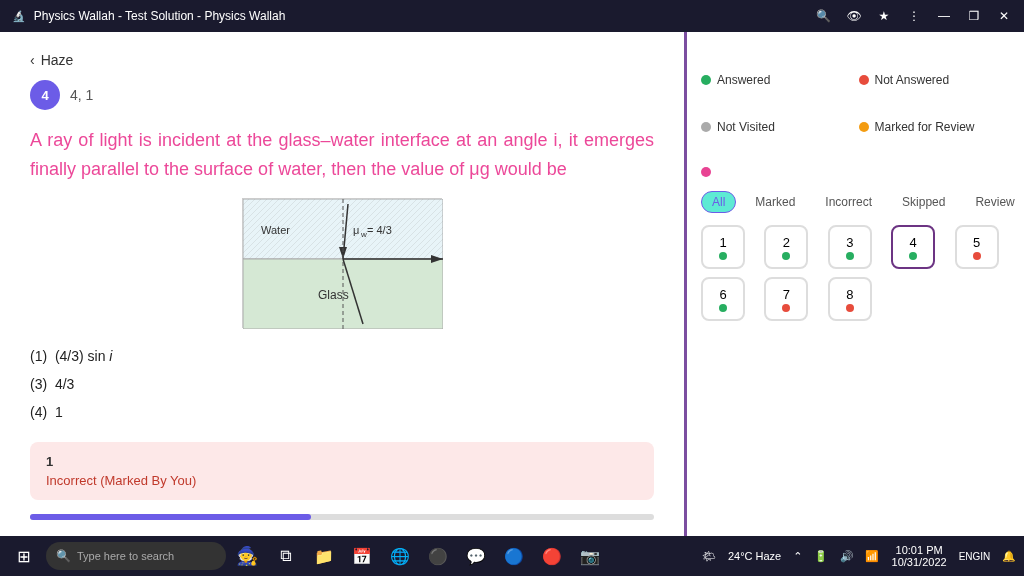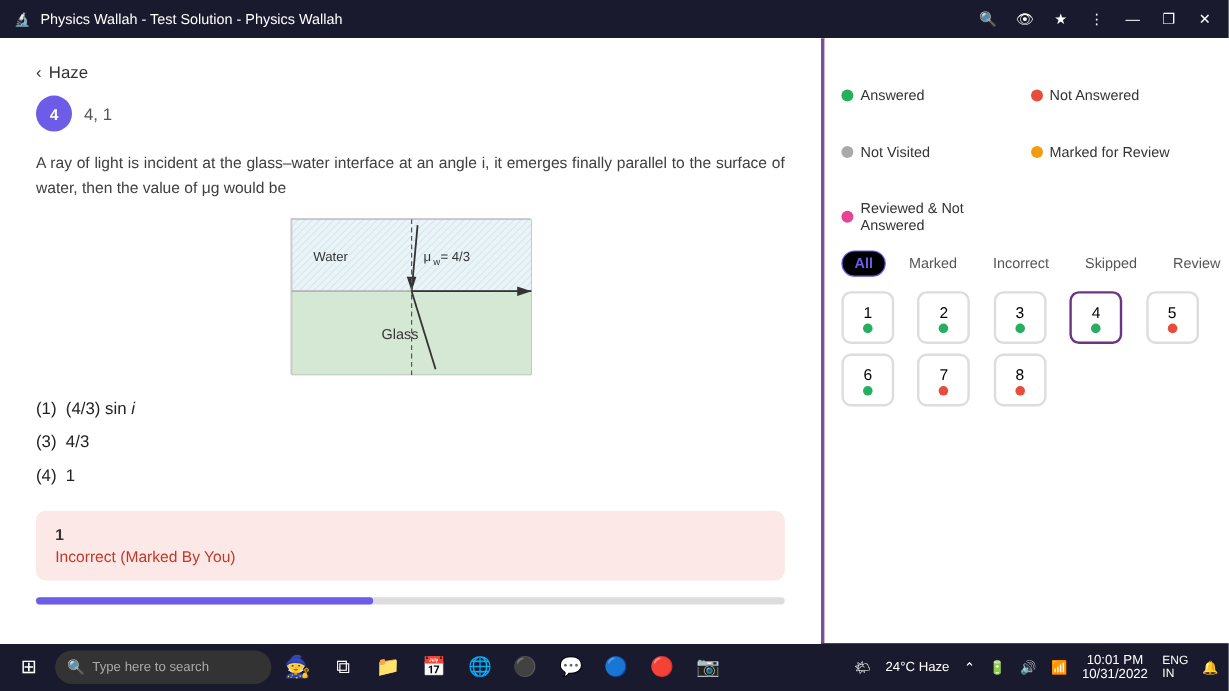--- a/index.html
+++ b/index.html
@@ -66,22 +66,22 @@
       gap: 10px;
       margin-bottom: 16px;
     }
 
     .question-marks {
       font-size: 14px;
       color: #555;
     }
 
     .question-text {
-      font-size: 13px;
-      color: #404040;
+      font-size: 18px;
+      color: #ec4899;
       line-height: 1.6;
       text-align: justify;
       margin-bottom: 14px;
     }
 
     
     .diagram-container {
       margin: 12px 0;
       display: flex;
       justify-content: center;
@@ -215,23 +215,23 @@
 
     .filter-tab {
       padding: 3px 10px;
       border-radius: 12px;
       cursor: pointer;
       color: #555;
       border: 1px solid transparent;
     }
 
     .filter-tab.active {
-      background: #000000;
+      background: #5eead4;
       color: #6c5ce7;
-      font-weight: 700;
+      font-weight: 400;
       border-color: #6c5ce7;
     }
 
     
     .question-grid {
       display: grid;
       grid-template-columns: repeat(5, 1fr);
       gap: 8px;
     }
 
@@ -396,21 +396,20 @@
       <div class="legend-item">
         <div class="dot dot-gray"></div>
         <span>Not Visited</span>
       </div>
       <div class="legend-item">
         <div class="dot dot-orange"></div>
         <span>Marked for Review</span>
       </div>
       <div class="legend-item">
         <div class="dot dot-pink"></div>
-        <span>Reviewed &amp; Not Answered</span>
       </div>
     </div>
 
 
     <div class="filter-tabs">
       <span class="filter-tab active">All</span>
       <span class="filter-tab">Marked</span>
       <span class="filter-tab">Incorrect</span>
       <span class="filter-tab">Skipped</span>
       <span class="filter-tab">Review</span>
@@ -476,19 +475,19 @@
     <span>🌤</span>
     <span>24°C Haze</span>
     <span>⌃</span>
     <span>🔋</span>
     <span>🔊</span>
     <span>📶</span>
     <div style="display:flex; flex-direction:column; align-items:center;">
       <span style="font-size:11px;">10:01 PM</span>
       <span style="font-size:11px;">10/31/2022</span>
     </div>
-    <div style="display:flex; flex-direction:column; align-items:flex-start; font-size:10px;">
+    <div style="display:flex; flex-direction:row; align-items:flex-start; font-size:10px;">
       <span>ENG</span>
       <span>IN</span>
     </div>
     <span>🔔</span>
   </div>
 </div>
 
 </body></html>

